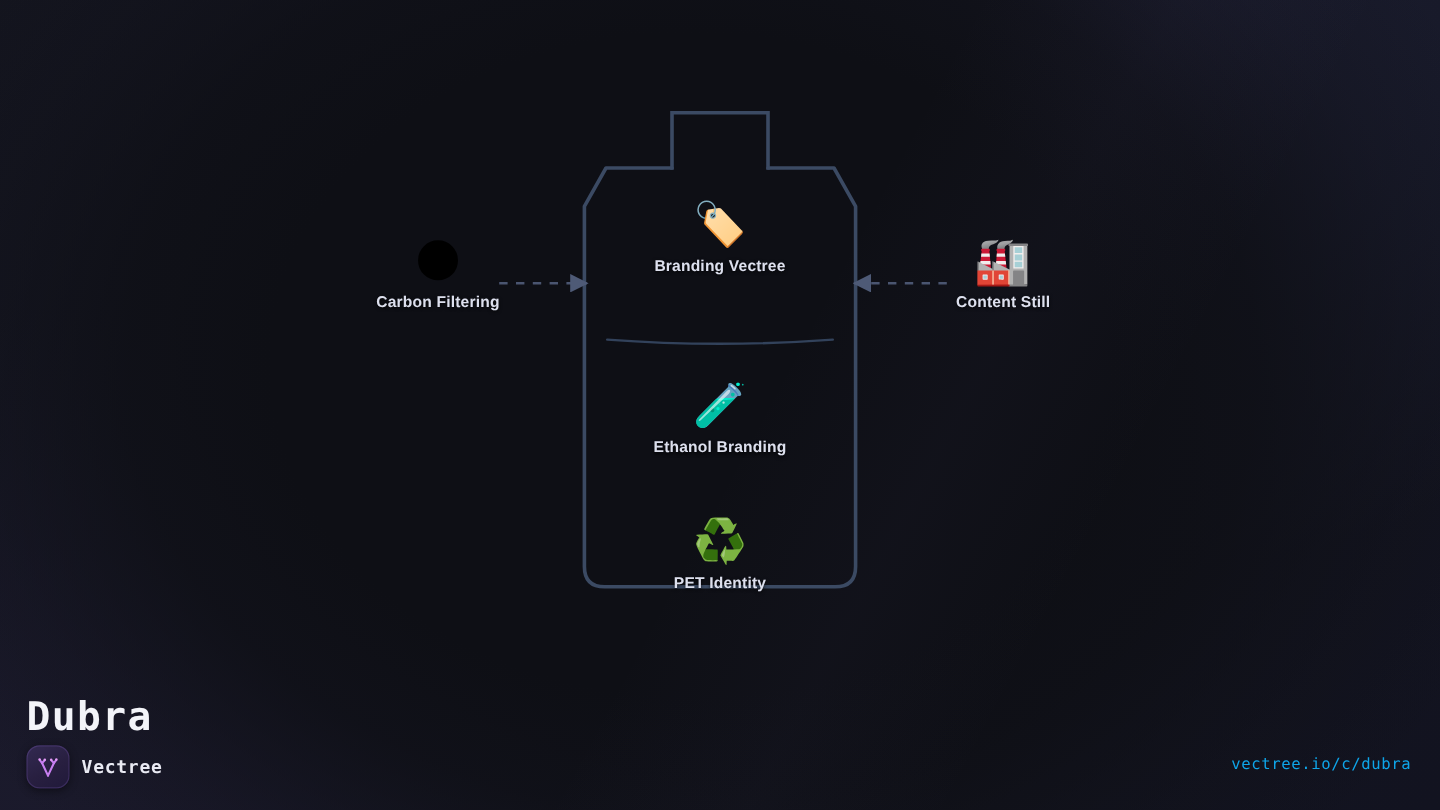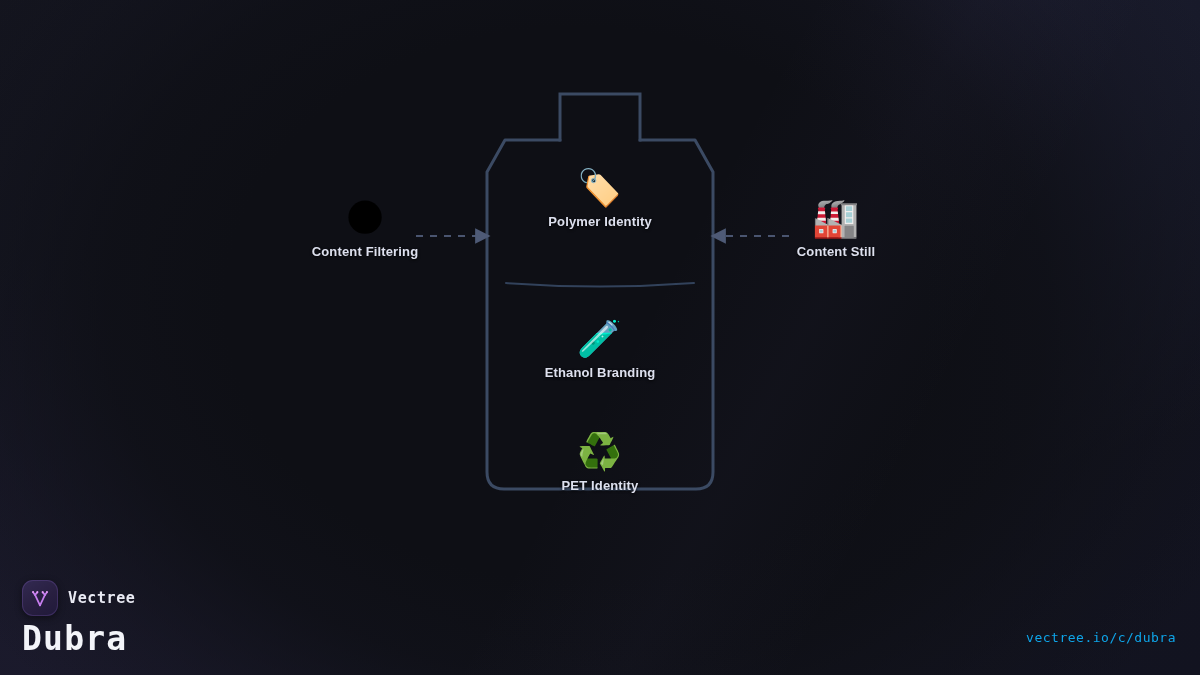--- a/index.html
+++ b/index.html
@@ -163,46 +163,47 @@
       <line x1="416" y1="236" x2="489" y2="236" stroke="#4a5570" stroke-width="2.2" stroke-dasharray="7 7" marker-end="url(#arrow-right)"></line>
     </g>
 
     <g>
       <line x1="789" y1="236" x2="712" y2="236" stroke="#4a5570" stroke-width="2.2" stroke-dasharray="7 7" marker-end="url(#arrow-right)"></line>
     </g>
   </svg>
 
   <div class="node" id="node-carbon-filtering">
     <div class="node-icon">🌑</div>
-    <div class="node-label">Content Filtering</div>
+    <div class="node-label">Carbon Filtering</div>
   </div>
 
   <div class="node" id="node-column-still">
     <div class="node-icon">🏭</div>
     <div class="node-label">Content Still</div>
   </div>
 
   <div class="node node-inner" id="node-branding-identity">
     <div class="node-icon">🏷️</div>
-    <div class="node-label">Polymer Identity</div>
+    <div class="node-label">Branding Vectree</div>
   </div>
 
   <div class="node node-inner" id="node-ethanol-content">
     <div class="node-icon">🧪</div>
     <div class="node-label">Ethanol Branding</div>
   </div>
 
   <div class="node node-inner" id="node-pet-polymer">
     <div class="node-icon">♻️</div>
     <div class="node-label">PET Identity</div>
   </div>
 
 </div>
 
 <div id="brand">
+  <div id="brand-title">Dubra</div>
   <div id="brand-row">
     <div id="brand-logo">
       <svg width="22" height="22" viewBox="0 0 24 24">
         <g fill="none" stroke="#c77ef0" stroke-width="1.9" stroke-linecap="round" stroke-linejoin="round">
           <path d="M12 20 L6.6 8.6"></path>
           <path d="M12 20 L17.4 8.6"></path>
           <path d="M6.6 8.6 L4.6 6.0"></path>
           <path d="M6.6 8.6 L8.8 6.2"></path>
           <path d="M17.4 8.6 L15.2 6.2"></path>
           <path d="M17.4 8.6 L19.4 6.0"></path>
@@ -210,16 +211,15 @@
         <g fill="#e39bf7">
           <circle cx="4.4" cy="5.4" r="1.15"></circle>
           <circle cx="9.1" cy="5.6" r="1.15"></circle>
           <circle cx="14.9" cy="5.6" r="1.15"></circle>
           <circle cx="19.6" cy="5.4" r="1.15"></circle>
         </g>
       </svg>
     </div>
     <div id="brand-name">Vectree</div>
   </div>
-  <div id="brand-title">Dubra</div>
 </div>
 
 <div id="watermark">vectree.io/c/dubra</div>
 
 </body></html>

